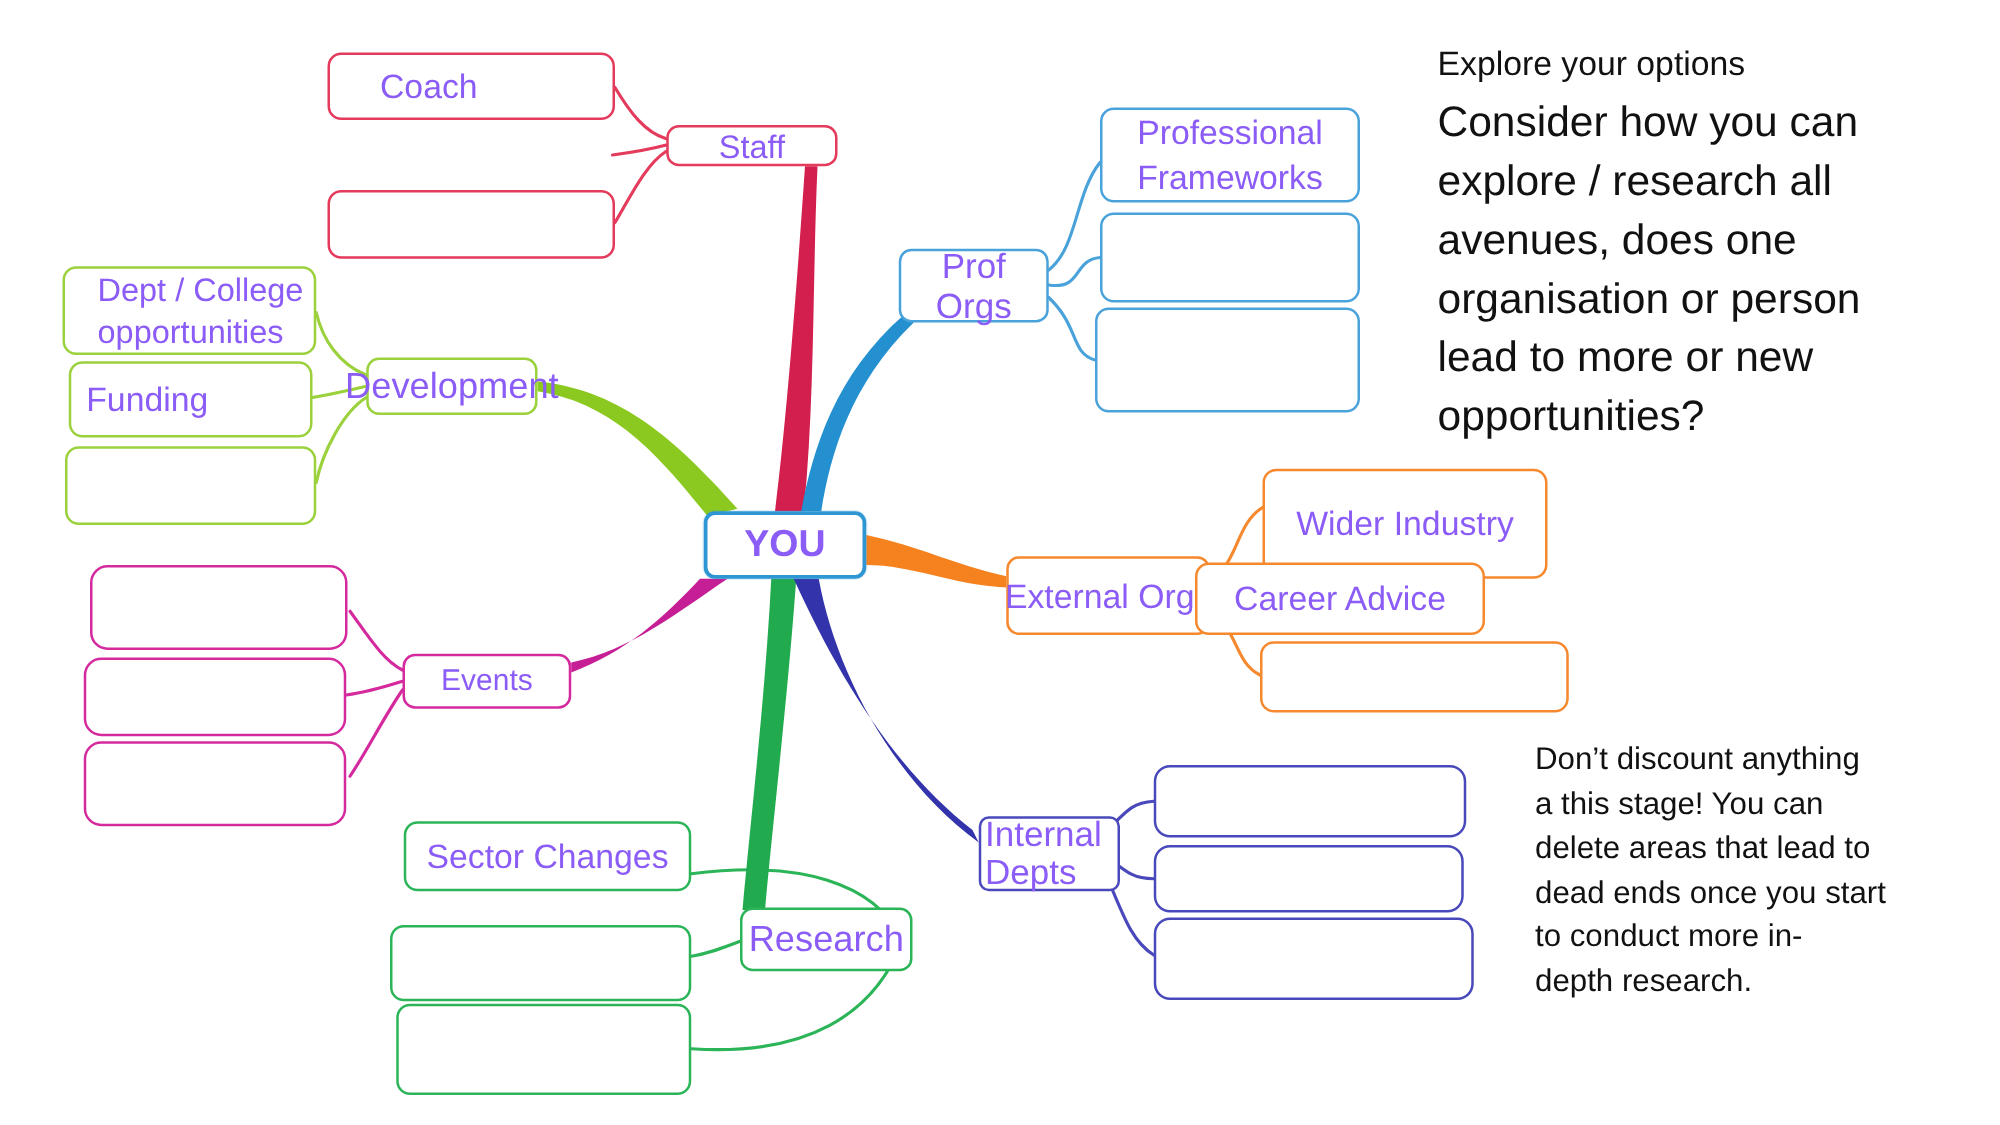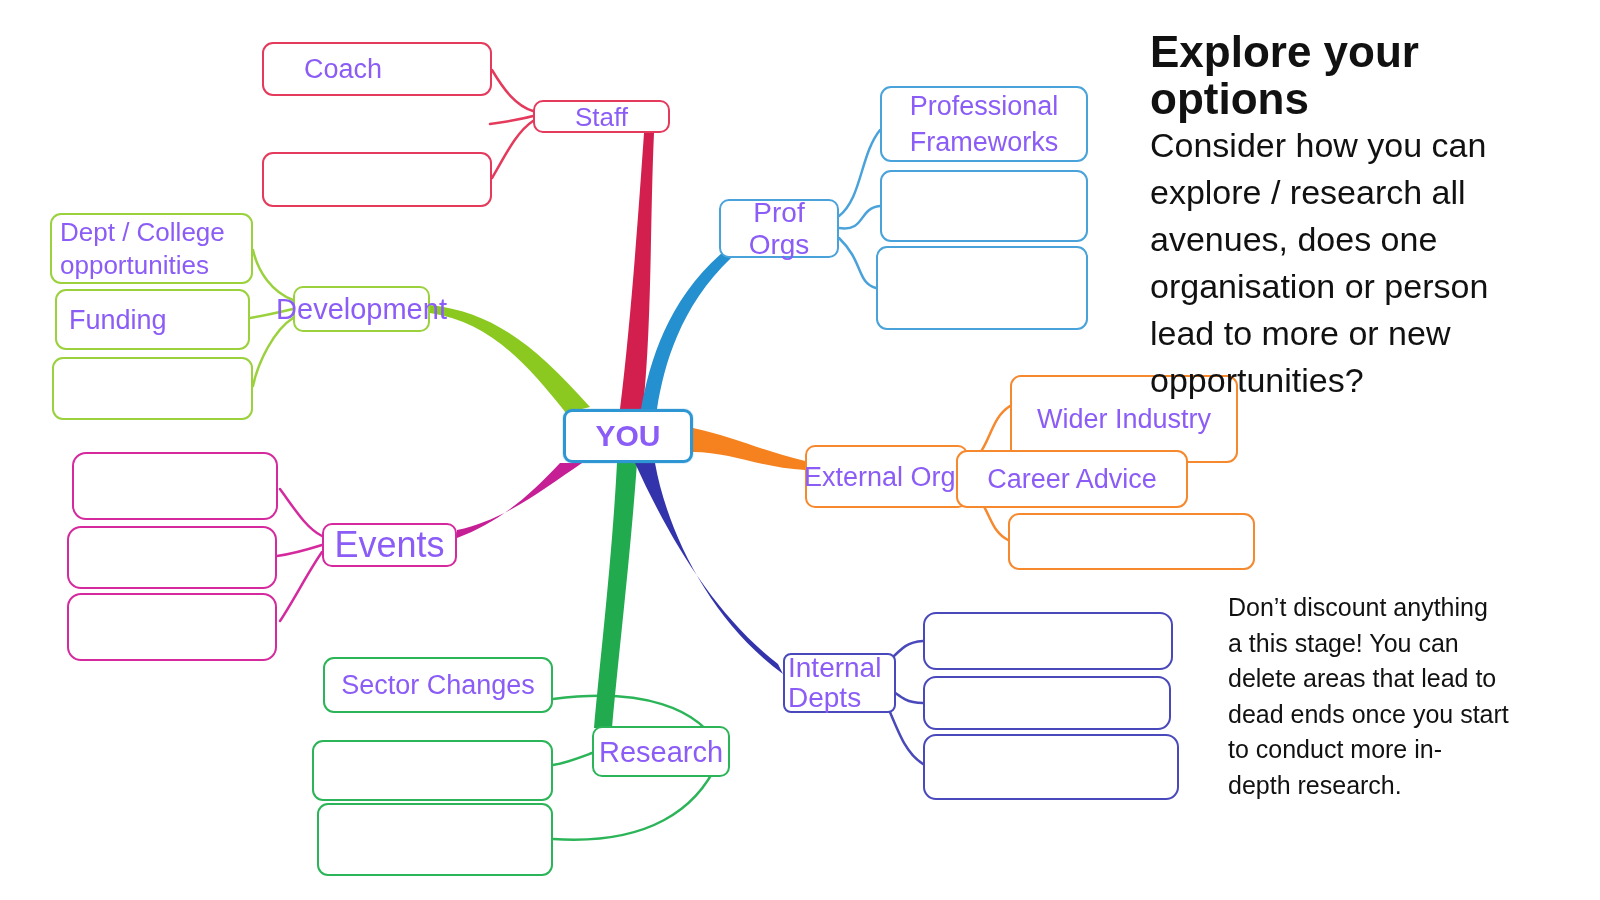--- a/index.html
+++ b/index.html
@@ -15,21 +15,21 @@
   }
   .c{justify-content:center;text-align:center;}
   .pre{white-space:pre-line;}
   .nowrap{white-space:nowrap;}
   .node{justify-content:center;text-align:center;border-radius:10px;}
   .you{
     border-width:3px;border-radius:9px;font-weight:bold;font-size:30px;
     box-shadow:0 0 0 1px rgba(46,150,210,.15);
   }
   .heading{position:absolute;left:1150px;top:28px;width:372px;z-index:2;}
-  .heading .t{font-weight:bold;font-size:44px;line-height:47px;}
+  .heading .t{font-weight:normal;font-size:27px;line-height:47px;}
   .heading .b{font-size:34px;line-height:47px;white-space:pre-line;}
   .note{
     position:absolute;left:1228px;top:590px;width:320px;z-index:2;
     font-size:25px;line-height:35.5px;white-space:pre-line;
   }
 </style>
 </head>
 <body>
 
 <div class="canvas">
@@ -78,37 +78,37 @@
     </g>
   </svg>
 
   <div class="node you c" style="left: 563px; top: 409px; width: 130px; height: 54px; border-color: rgb(46, 150, 210);">YOU</div>
 
   <div class="node c nowrap" style="left: 533px; top: 100px; width: 137px; height: 33px; font-size: 26px; border-color: rgb(228, 58, 92);">Staff</div>
   <div class="box" style="left: 262px; top: 42px; width: 230px; height: 54px; padding-left: 40px; border-color: rgb(228, 58, 92);">Coach</div>
   <div class="box" style="left: 262px; top: 152px; width: 230px; height: 55px; border-color: rgb(228, 58, 92);"></div>
 
   <div class="node c nowrap" style="left: 293px; top: 286px; width: 137px; height: 46px; font-size: 29px; overflow: visible; border-color: rgb(154, 209, 60);">Development</div>
-  <div class="box pre" style="left: 50px; top: 213px; width: 203px; height: 71px; padding-left: 8px; font-size: 26px; line-height: 33px; border-color: rgb(154, 209, 60);">Dept / College
+  <div class="box pre" style="left: 50px; top: 213px; width: 203px; height: 71px; padding-left: 26px; font-size: 26px; line-height: 33px; border-color: rgb(154, 209, 60);">Dept / College
 opportunities</div>
   <div class="box" style="left: 55px; top: 289px; width: 195px; height: 61px; padding-left: 12px; border-color: rgb(154, 209, 60);">Funding</div>
   <div class="box" style="left: 52px; top: 357px; width: 201px; height: 63px; border-color: rgb(154, 209, 60);"></div>
 
   <div class="node c" style="left: 719px; top: 199px; width: 120px; height: 59px; font-size: 28px; border-color: rgb(74, 162, 219);">Prof Orgs</div>
   <div class="box c pre" style="left: 880px; top: 86px; width: 208px; height: 76px; line-height: 36px; border-color: rgb(74, 162, 219);">Professional
 Frameworks</div>
   <div class="box" style="left: 880px; top: 170px; width: 208px; height: 72px; border-color: rgb(74, 162, 219);"></div>
   <div class="box" style="left: 876px; top: 246px; width: 212px; height: 84px; border-color: rgb(74, 162, 219);"></div>
 
   <div class="node c nowrap" style="left: 805px; top: 445px; width: 163px; height: 63px; font-size: 27px; border-color: rgb(246, 136, 46);">External Orgs</div>
   <div class="box c" style="left: 1010px; top: 375px; width: 228px; height: 88px; border-color: rgb(246, 136, 46);">Wider Industry</div>
   <div class="box c" style="left: 956px; top: 450px; width: 232px; height: 58px; border-color: rgb(246, 136, 46);">Career Advice</div>
   <div class="box" style="left: 1008px; top: 513px; width: 247px; height: 57px; border-color: rgb(246, 136, 46);"></div>
 
-  <div class="node c" style="left: 322px; top: 523px; width: 135px; height: 44px; font-size: 36px; border-color: rgb(213, 42, 158); text-align: center;">Events</div>
+  <div class="node c" style="left: 322px; top: 523px; width: 135px; height: 44px; font-size: 24px; border-color: rgb(213, 42, 158); text-align: center;">Events</div>
   <div class="box" style="left: 72px; top: 452px; width: 206px; height: 68px; border-radius: 14px; border-color: rgb(213, 42, 158);"></div>
   <div class="box" style="left: 67px; top: 526px; width: 210px; height: 63px; border-radius: 14px; border-color: rgb(213, 42, 158);"></div>
   <div class="box" style="left: 67px; top: 593px; width: 210px; height: 68px; border-radius: 14px; border-color: rgb(213, 42, 158);"></div>
 
   <div class="node c nowrap" style="left: 592px; top: 726px; width: 138px; height: 51px; font-size: 29px; border-color: rgb(44, 181, 88);">Research</div>
   <div class="box c" style="left: 323px; top: 657px; width: 230px; height: 56px; border-color: rgb(44, 181, 88);">Sector Changes</div>
   <div class="box" style="left: 312px; top: 740px; width: 241px; height: 61px; border-color: rgb(44, 181, 88);"></div>
   <div class="box" style="left: 317px; top: 803px; width: 236px; height: 73px; border-color: rgb(44, 181, 88);"></div>
 
   <div class="node pre" style="left: 783px; top: 653px; width: 113px; height: 60px; font-size: 28px; line-height: 30px; justify-content: flex-start; padding-left: 3px; overflow: visible; text-align: left; border-width: 2px; border-radius: 8px; border-color: rgb(73, 73, 187);">Internal

